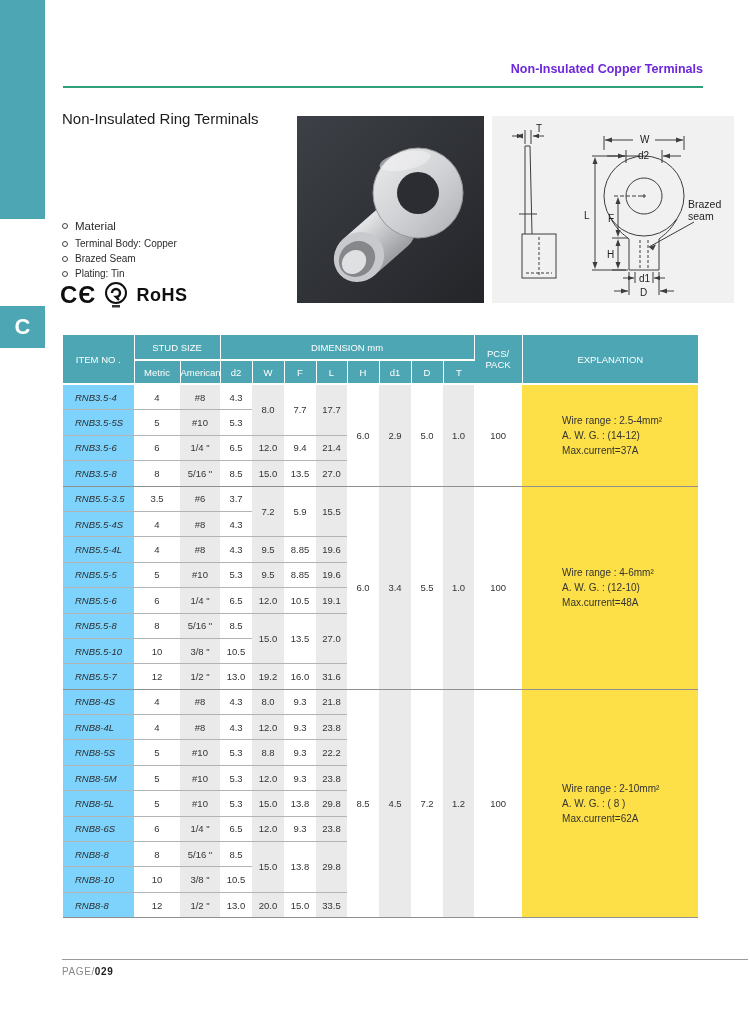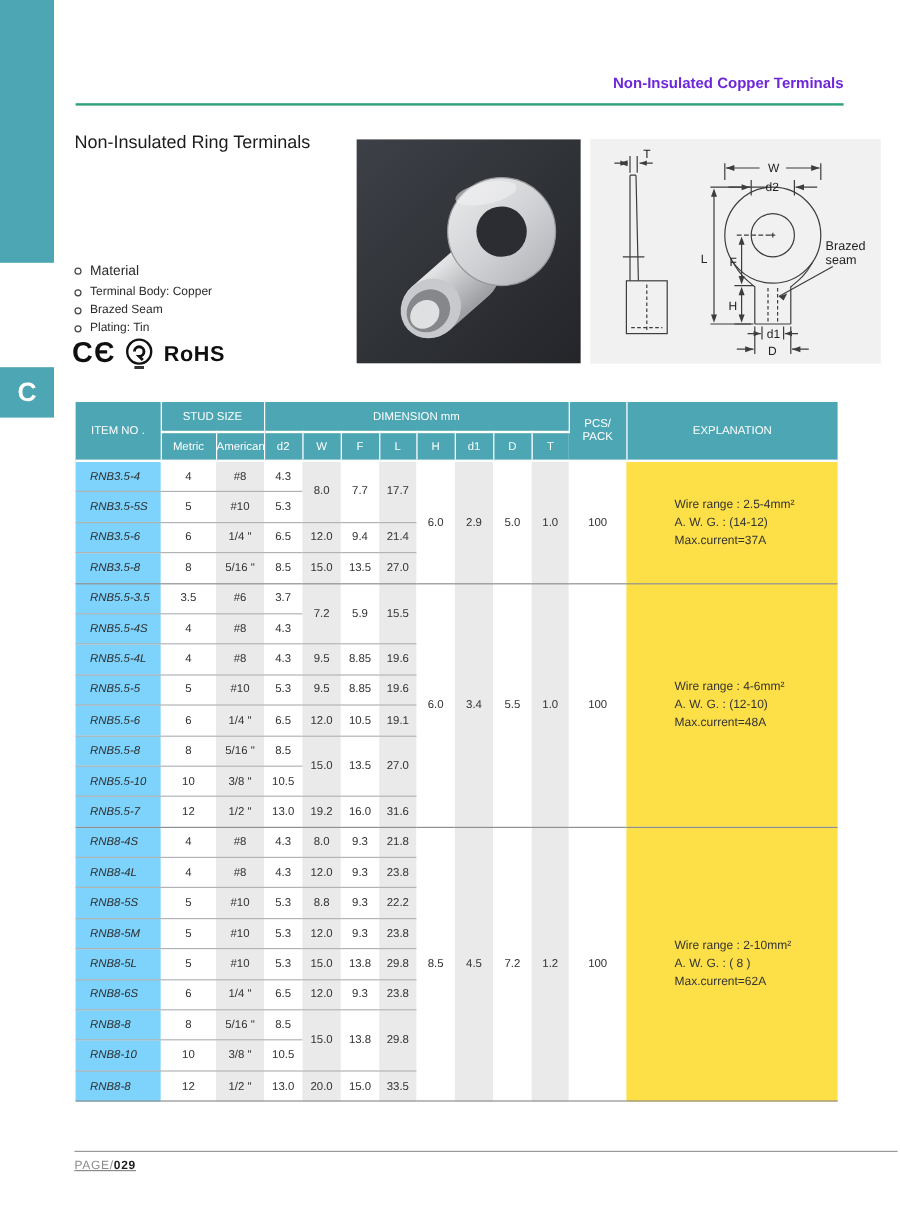--- a/index.html
+++ b/index.html
@@ -34,21 +34,21 @@
   .spec th:last-child { border-right:none; }
   .spec td { font-size:9.5px; color:#333; text-align:center; padding:0; height:24.4px;
              border-bottom:1px solid #b3b3b3; background:#fff; }
   .spec td.col-item { background:#7dd3fc; text-align:left; padding-left:12px; color:#2d2d2d;font-style:italic; }
   .spec td.stripe-g { background:#eaeaea; }
   .spec td.col-expl { background:#fde047; text-align:left; padding-left:40px; font-size:10px;
                       line-height:15px; color:#333; }
   .spec tr.group-end td, .spec td.shared-end { border-bottom:1px solid #8f8f8f; }
 
   .footer-rule { position:absolute; left:62px; top:959px; width:686px; height:1px; background:#9a9a9a; }
-  .footer-text { position:absolute; left:62px; top:966px; font-size:10px; color:#8a8a8a; letter-spacing:0.6px;text-decoration:underline; }
+  .footer-text { position:absolute; left:62px; top:966px; font-size:10px; color:#8a8a8a; letter-spacing:0.6px; }
   .footer-text .pagenum { color:#1d1d1d; font-weight:bold; }
 
   svg text { font-family:"Liberation Sans", sans-serif; }
 </style>
 </head>
 <body>
 
 <div class="page">
 
   <div class="teal-block"></div>

